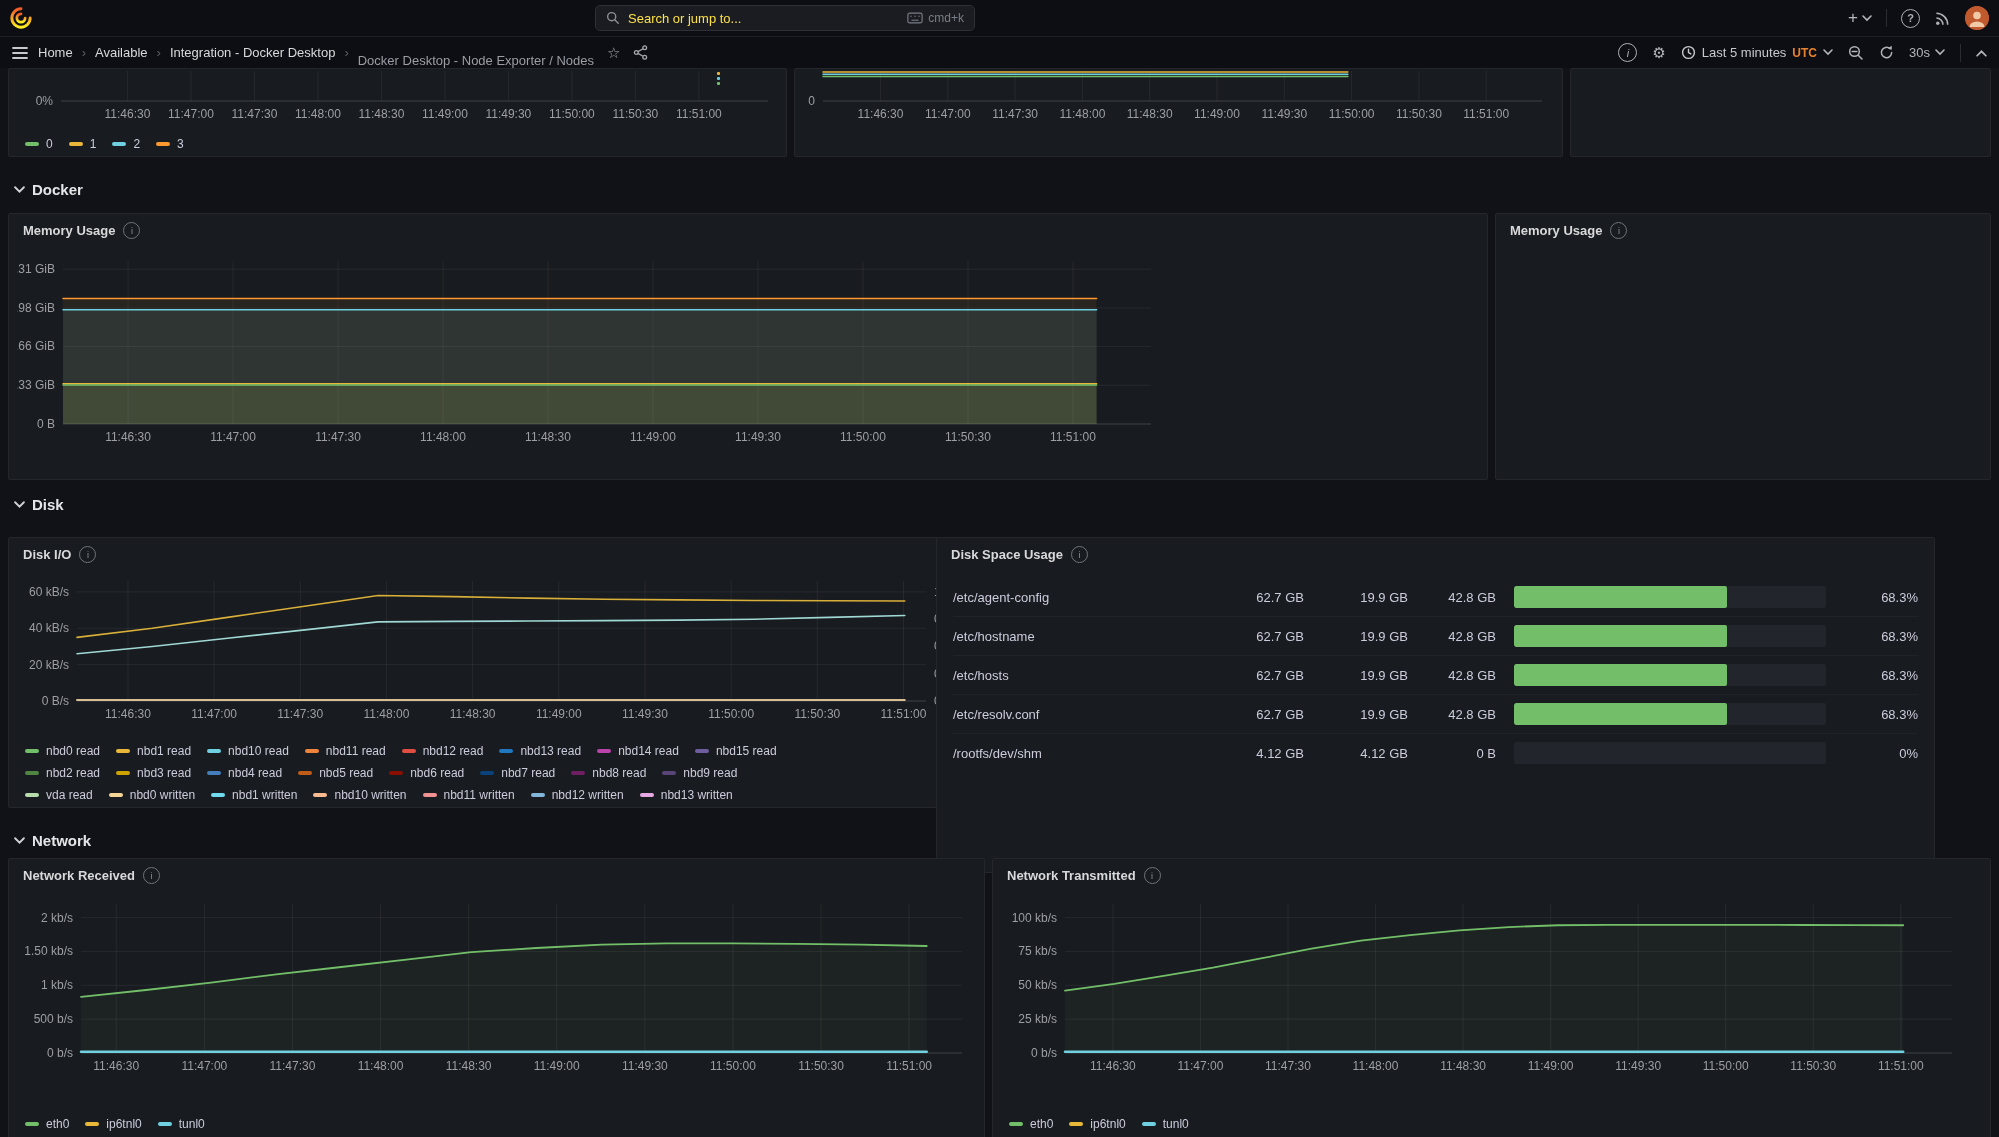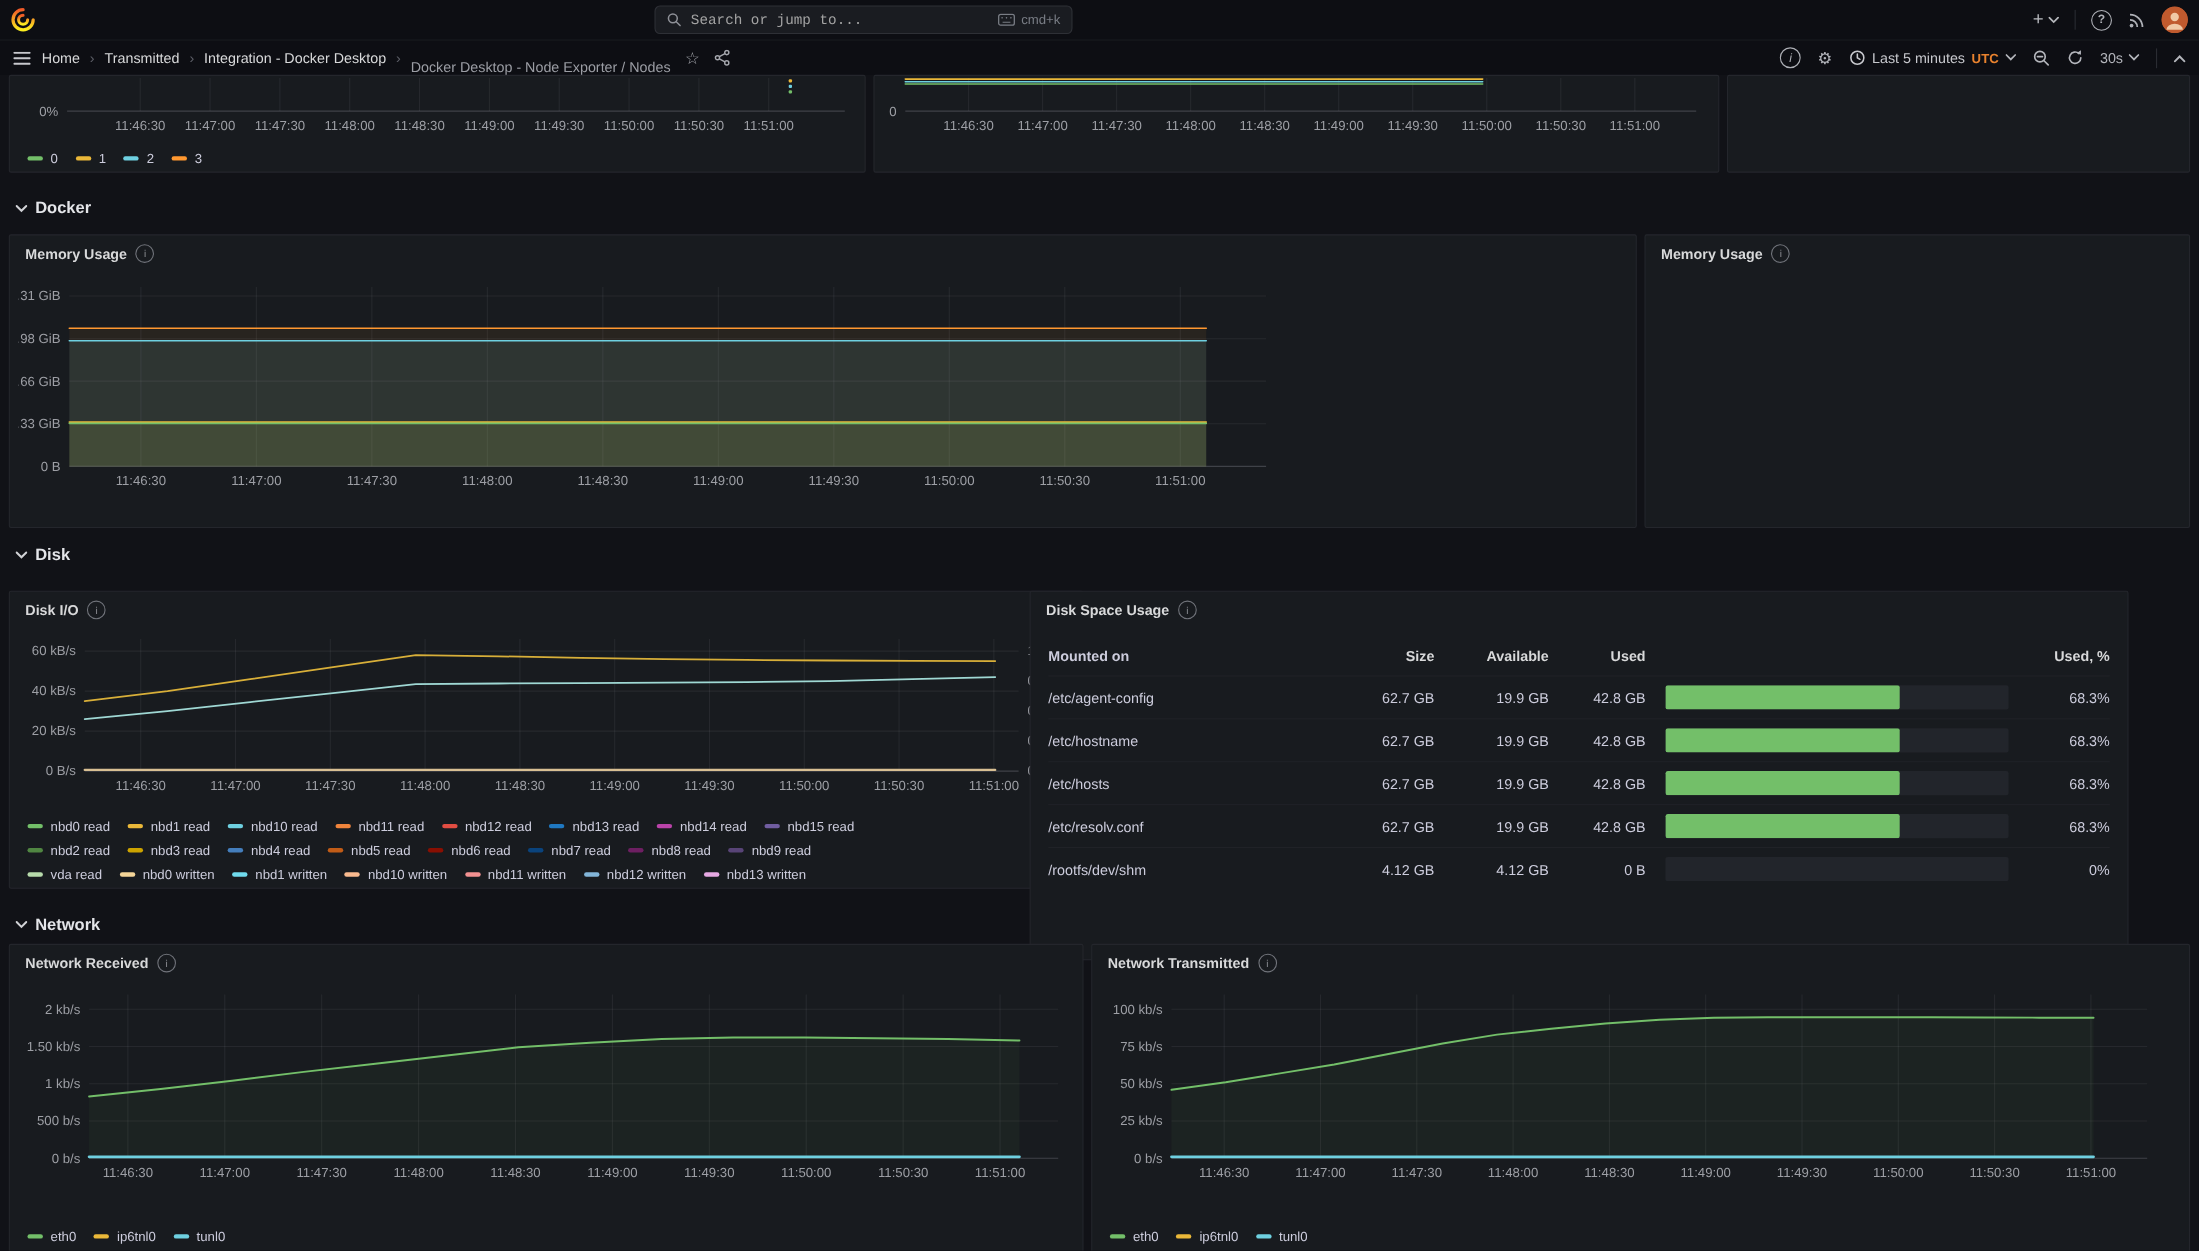--- a/index.html
+++ b/index.html
@@ -4,21 +4,21 @@
 <style>
   html,body{margin:0;padding:0;background:#0d0e13;}
   .app{position:relative;width:1999px;height:1137px;overflow:hidden;background:#111217;
        font-family:"Liberation Sans",sans-serif;color:#ccccdc;font-size:13px;}
   svg{display:block}
   
   .topnav{position:absolute;top:0;left:0;right:0;height:36px;background:#0d0e13;border-bottom:1px solid #1d1f24;}
   .logo{position:absolute;left:10px;top:7px;width:22px;height:22px;cursor:pointer}
   .search{position:absolute;left:595px;top:5px;width:380px;height:26px;background:#1a1c21;border:1px solid #2e3036;
           border-radius:5px;display:flex;align-items:center;gap:8px;padding:0 10px;box-sizing:border-box;cursor:pointer;}
-  .search-ph{color:#a3a3a3;font-size:13px;font-family:Liberation Mono, monospace;}
+  .search-ph{color:#fde047;font-size:13px;}
   .kbd{margin-left:auto;display:flex;align-items:center;gap:5px;color:#797d85;font-size:12px;}
   .tn-right{position:absolute;right:10px;top:0;height:36px;display:flex;align-items:center;gap:14px;color:#aeb0b6;}
   .tn-btn{display:flex;align-items:center;gap:4px;font-size:17px;color:#b6b8bd;cursor:pointer;}
   .vdiv{width:1px;height:18px;background:#2a2c32;}
   .circle-icon{width:17px;height:17px;border:1.4px solid #aeb0b6;border-radius:50%;display:inline-flex;align-items:center;
                justify-content:center;font-size:11px;font-weight:700;color:#aeb0b6;cursor:pointer;}
   .avatar{width:24px;height:24px;border-radius:50%;background:#c05a2e;overflow:hidden;cursor:pointer;}
   
   .subnav{position:absolute;top:37px;left:0;right:0;height:31px;background:#0d0e13;display:flex;align-items:center;
           padding:0 12px;box-sizing:border-box;}
@@ -126,21 +126,21 @@
           <g stroke="#c7c8cd" stroke-width="1.8" stroke-linecap="round">
             <line x1="1" y1="1" x2="15" y2="1"></line>
             <line x1="1" y1="6" x2="15" y2="6"></line>
             <line x1="1" y1="11" x2="15" y2="11"></line>
           </g>
         </svg>
     </span>
     <nav class="bc">
       <span class="bc-item">Home</span>
       <span class="bc-sep">›</span>
-      <span class="bc-item">Transmitted</span>
+      <span class="bc-item">Available</span>
       <span class="bc-sep">›</span>
       <span class="bc-item">Integration - Docker Desktop</span>
       <span class="bc-sep">›</span>
       <span class="bc-item current">Docker Desktop - Node Exporter / Nodes</span>
       <span class="bc-icon">☆</span>
       <span class="bc-icon">
         <svg width="15" height="15" viewBox="0 0 16 16">
             <g fill="none" stroke="#a5a7ad" stroke-width="1.4">
               <circle cx="12.5" cy="3" r="2"></circle>
               <circle cx="3.5" cy="8" r="2"></circle>
@@ -495,28 +495,20 @@
         </div>
       </div>
   </section>
 
   <section class="panel" style="left:936px;top:537px;width:999px;height:336px">
     <div class="panel-title">
       <span>Disk Space Usage</span>
       <i class="info-i">i</i>
     </div>
     <div class="ds-table">
-        <div class="ds-row ds-head">
-          <span class="c-mount">Mounted on</span>
-          <span class="c-num">Size</span>
-          <span class="c-num">Available</span>
-          <span class="c-num">Used</span>
-          <span class="c-bar"></span>
-          <span class="c-pct">Used, %</span>
-        </div>
         <div class="ds-row">
           <span class="c-mount">/etc/agent-config</span>
           <span class="c-num">62.7 GB</span>
           <span class="c-num">19.9 GB</span>
           <span class="c-num">42.8 GB</span>
           <span class="c-bar">
             <span class="track">
               <span class="fill" style="width: 68.3%;"></span>
             </span>
           </span>

